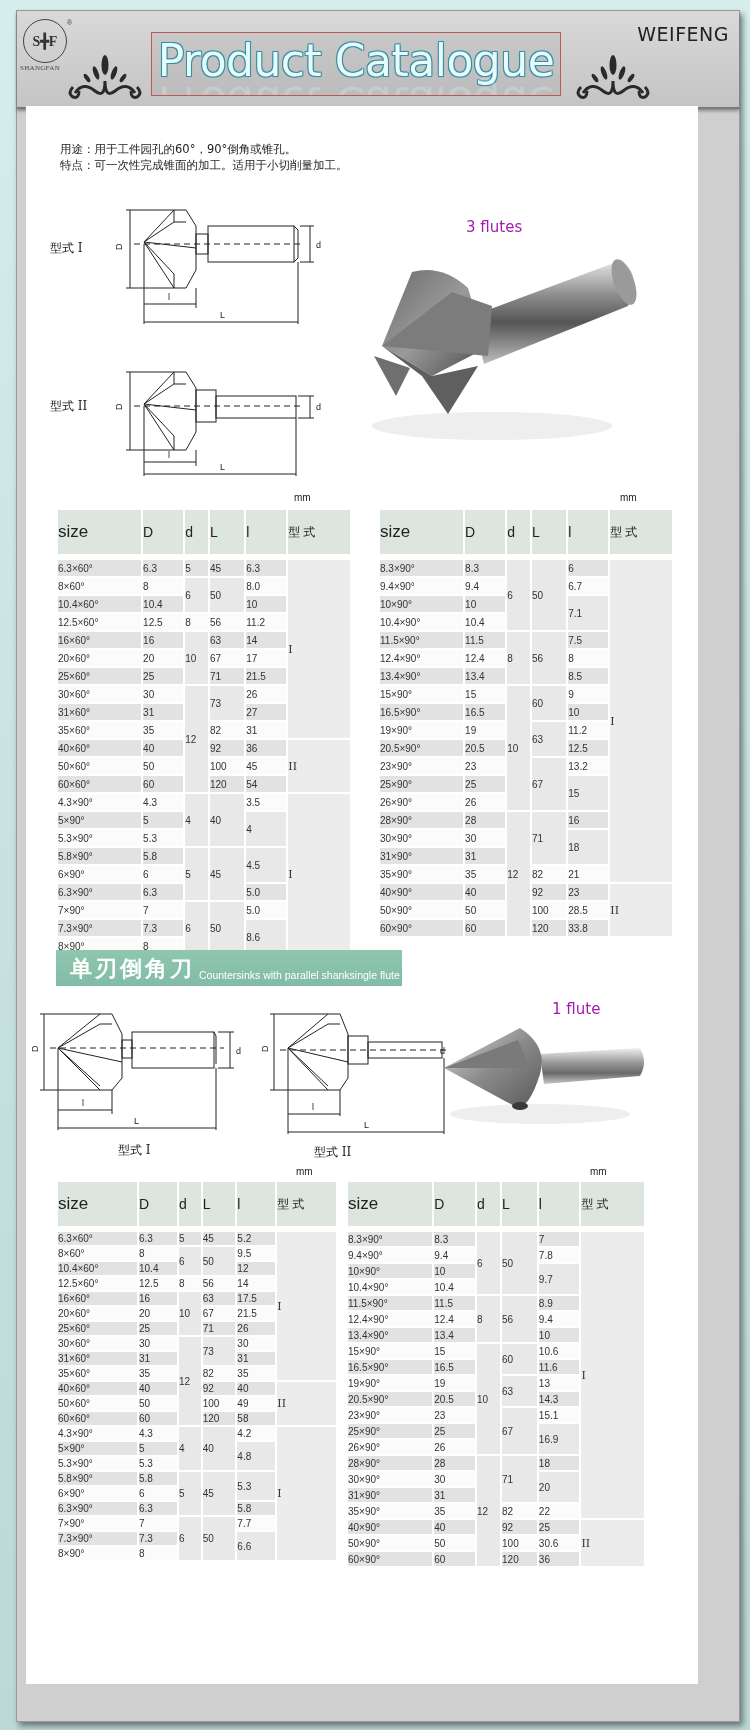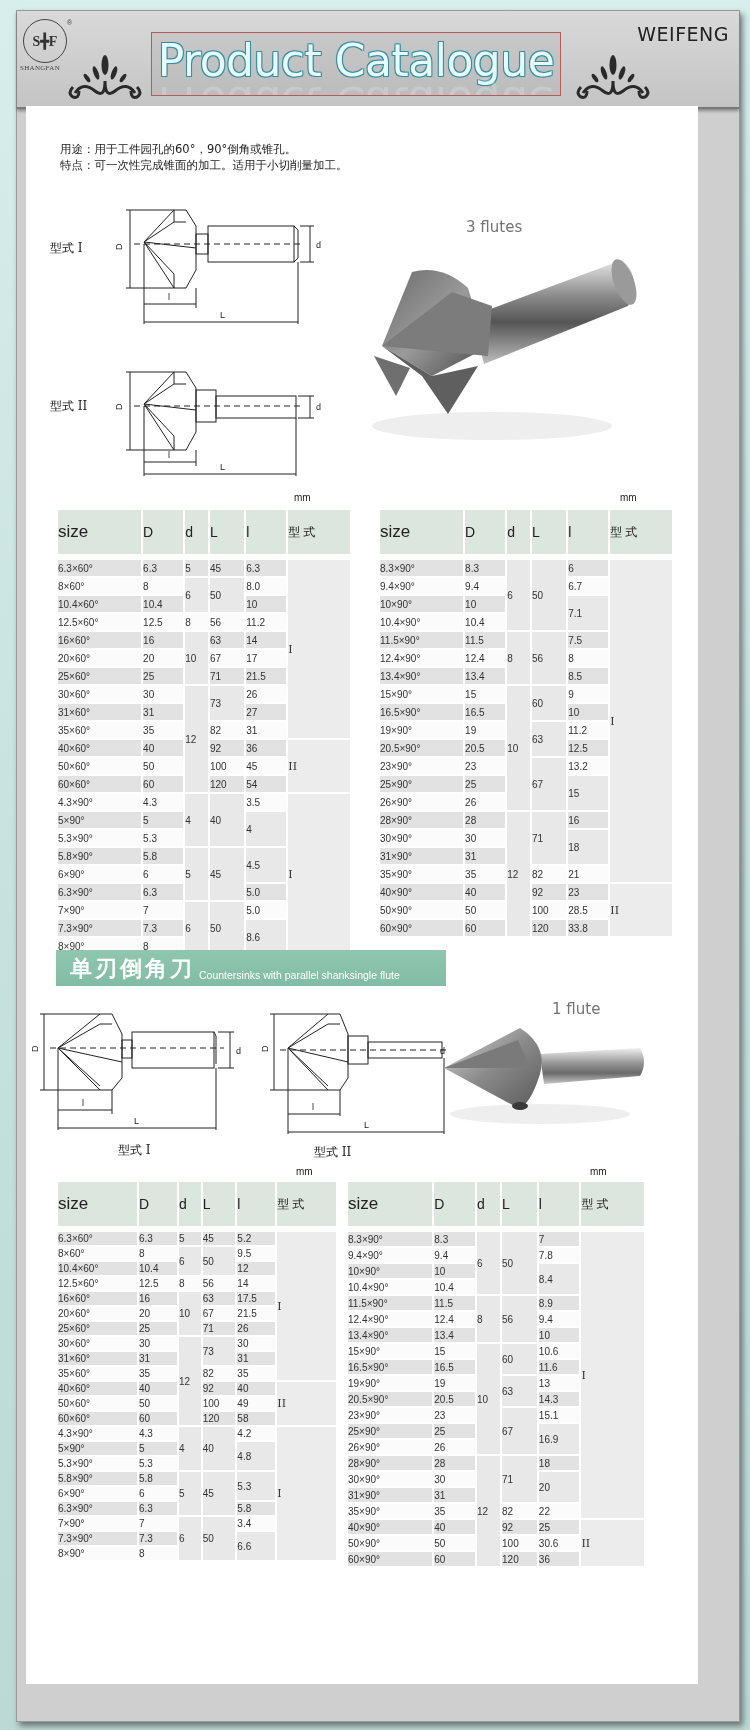--- a/index.html
+++ b/index.html
@@ -58,41 +58,41 @@
   }
   .page {
     position: absolute; left: 26px; top: 106px; width: 672px; height: 1578px;
     background: #fff;
   }
   .desc { position: absolute; left: 34px; top: 35px; font-size: 12.5px; color: #222; line-height: 16px; }
   .desc div { white-space: nowrap; }
   .desc .cn { font-family: "DejaVu Sans", sans-serif; font-size: 11.5px; }
 
   .type-label { position: absolute; font-family: "DejaVu Serif", serif; font-size: 12px; color: #222; }
-  .flutes-label { position: absolute; font-family: "DejaVu Sans", sans-serif; font-size: 15px; color: #737373; text-align: center; }
+  .flutes-label { position: absolute; font-family: "DejaVu Sans", sans-serif; font-size: 15px; color: #a21caf; text-align: center; }
   .mm { position: absolute; font-size: 10px; color: #222; }
 
   table.spec {
     position: absolute; border-collapse: separate; border-spacing: 2px;
     font-family: "Liberation Sans", sans-serif; color: #333; text-align: left;
   }
   table.spec th {
     background: #dde6de; font-weight: normal; color: #222;
     font-size: 14px; height: 44px;
   }
   table.spec th.size { font-size: 17px; }
   table.spec th.type { font-family: "DejaVu Sans", sans-serif; font-size: 12px; letter-spacing: 3px; }
   table.spec td { font-size: 10px; padding: 0; background: #fbfbfb; }
   table.spec td.odd { background: #e2e2e2; }
   table.spec td.merged { background: #e8e8e8; }
   table.spec td.typecell { background: #ececec; font-family: "DejaVu Serif", serif; font-size: 11px; }
   table.spec tr.gap td { height: 2px; background: transparent; }
 
   .banner {
-    position: absolute; left: 30px; top: 844px; width: 390px; height: 36px;
+    position: absolute; left: 30px; top: 844px; width: 346px; height: 36px;
     background: linear-gradient(180deg, #8fc6b0 0%, #82bca6 100%);
     display: flex; align-items: flex-end; padding: 0 0 4px 14px; gap: 4px;
   }
   .banner-cn { font-family: "DejaVu Sans", sans-serif; font-weight: bold; font-size: 22px; color: #fff; letter-spacing: 3px; line-height: 26px; }
   .banner-en { font-family: "Liberation Sans", sans-serif; font-size: 10.5px; color: #fff; line-height: 14px; }
   svg { display: block; }
 </style>
 </head>
 <body>
 
@@ -737,21 +737,21 @@
         <tr style="height: 13px;">
           <td class="odd">6.3×90°</td>
           <td class="odd">6.3</td>
           <td class="odd">5.8</td>
         </tr>
         <tr style="height: 13px;">
           <td>7×90°</td>
           <td>7</td>
           <td class="merged" rowspan="3">6</td>
           <td class="merged" rowspan="3">50</td>
-          <td>3.4</td>
+          <td>7.7</td>
         </tr>
         <tr style="height: 13px;">
           <td class="odd">7.3×90°</td>
           <td class="odd">7.3</td>
           <td class="merged" rowspan="2">6.6</td>
         </tr>
         <tr style="height: 13px;">
           <td>8×90°</td>
           <td>8</td>
         </tr>
@@ -781,21 +781,21 @@
           <td class="typecell" rowspan="18">I</td>
         </tr>
         <tr style="height: 14px;">
           <td>9.4×90°</td>
           <td>9.4</td>
           <td>7.8</td>
         </tr>
         <tr style="height: 14px;">
           <td class="odd">10×90°</td>
           <td class="odd">10</td>
-          <td class="merged" rowspan="2">8.4</td>
+          <td class="merged" rowspan="2">9.7</td>
         </tr>
         <tr style="height: 14px;">
           <td>10.4×90°</td>
           <td>10.4</td>
         </tr>
         <tr style="height: 14px;">
           <td class="odd">11.5×90°</td>
           <td class="odd">11.5</td>
           <td class="merged" rowspan="3">8</td>
           <td class="merged" rowspan="3">56</td>

